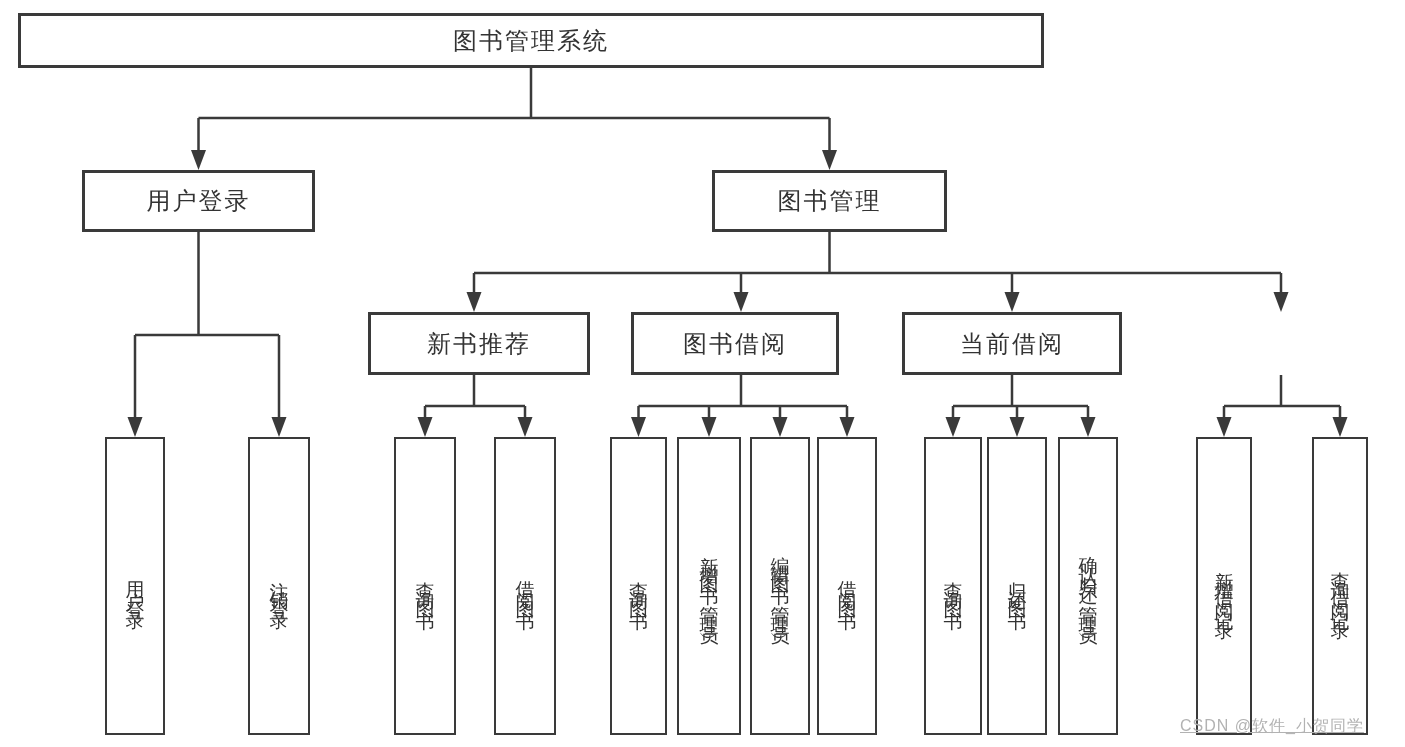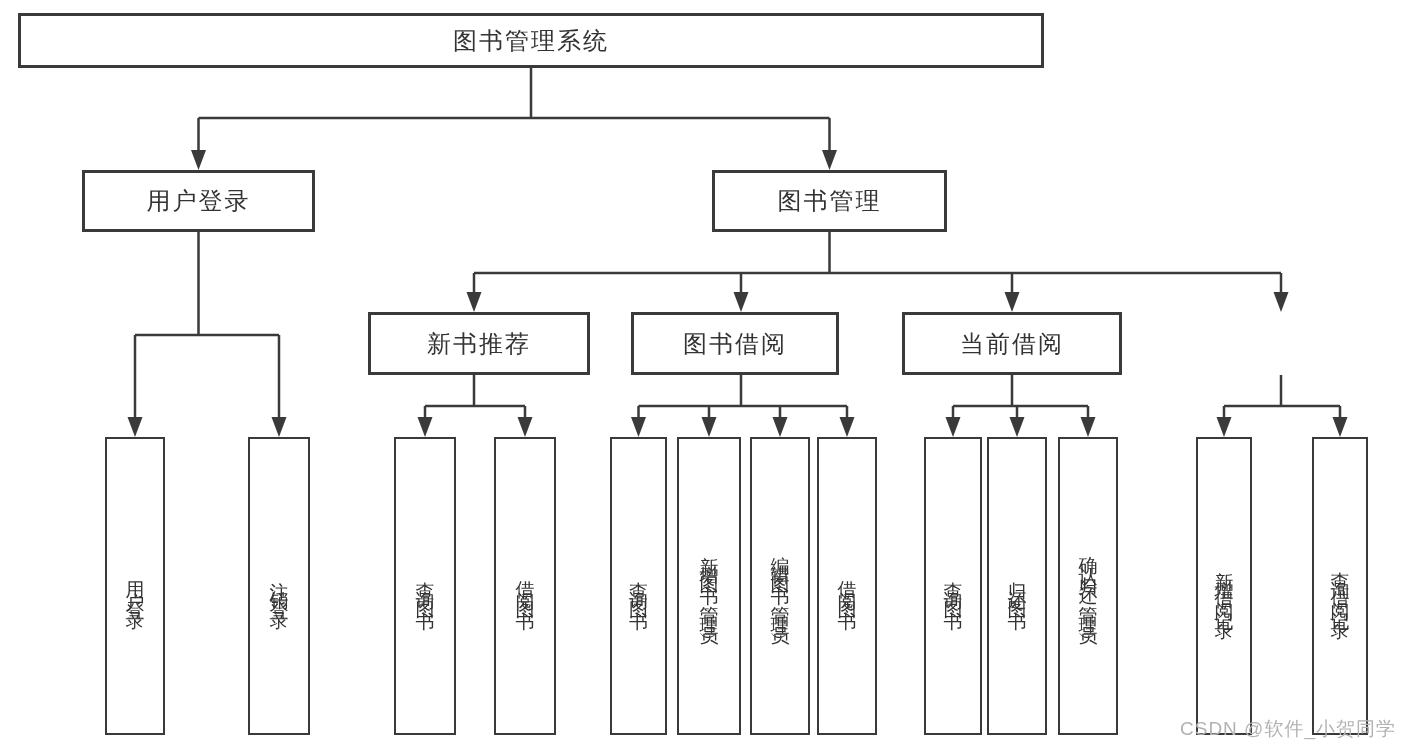--- a/index.html
+++ b/index.html
@@ -35,24 +35,25 @@
     border-width:2px;
     writing-mode:vertical-rl;
     text-orientation:mixed;
     font-size:19px;
     letter-spacing:10px;
     white-space:normal;
   }
   .watermark{
     position:absolute;
     left:1180px;top:716px;
-    font-size:19px;
+    font-size:16px;
     letter-spacing:1px;
     color:var(--watermark);
     z-index:3;
+    text-decoration:underline;
   }
 </style>
 </head>
 <body>
 
 <div class="stage">
 
   <svg class="connectors" width="1405" height="747" viewBox="0 0 1405 747">
 
     <path class="ln" d="M531 68 V118 M198.5 118 H829.5 M198.5 118 V152 M829.5 118 V152"></path>

